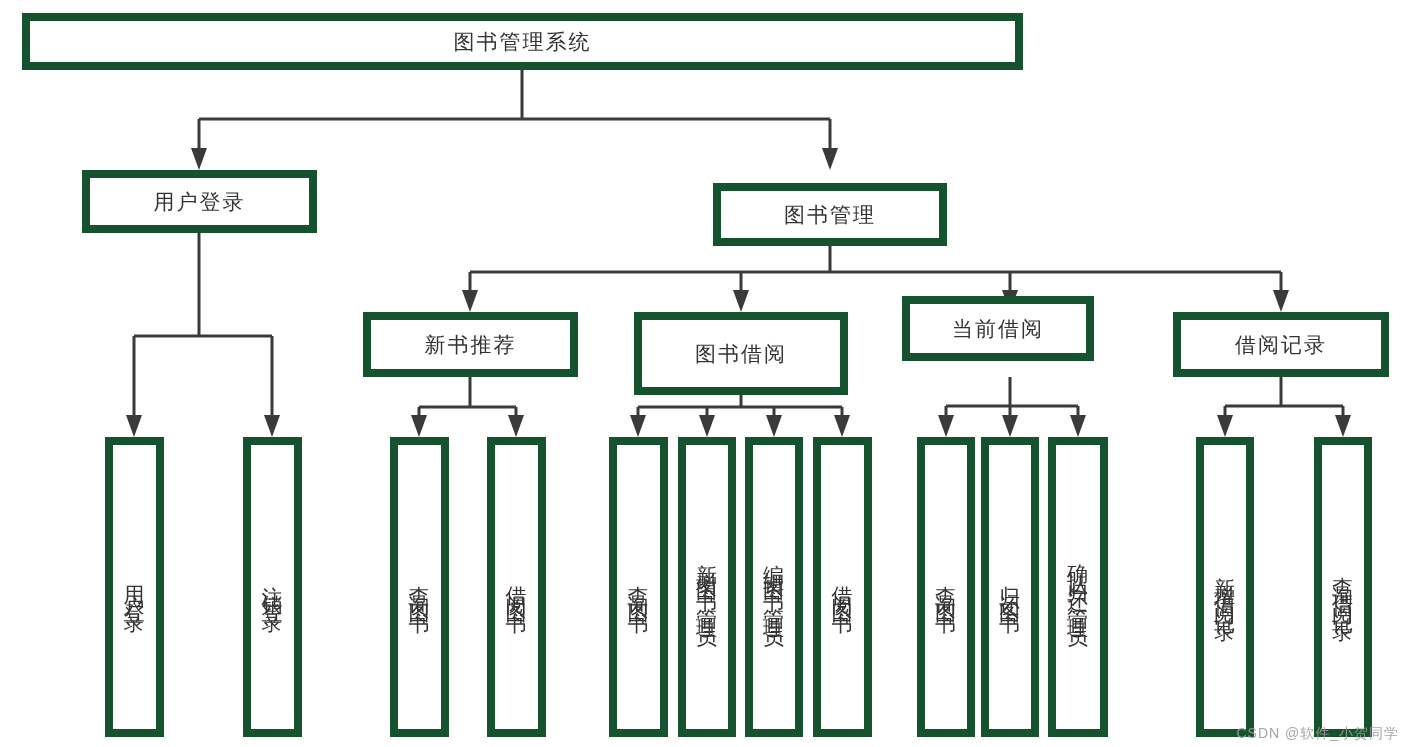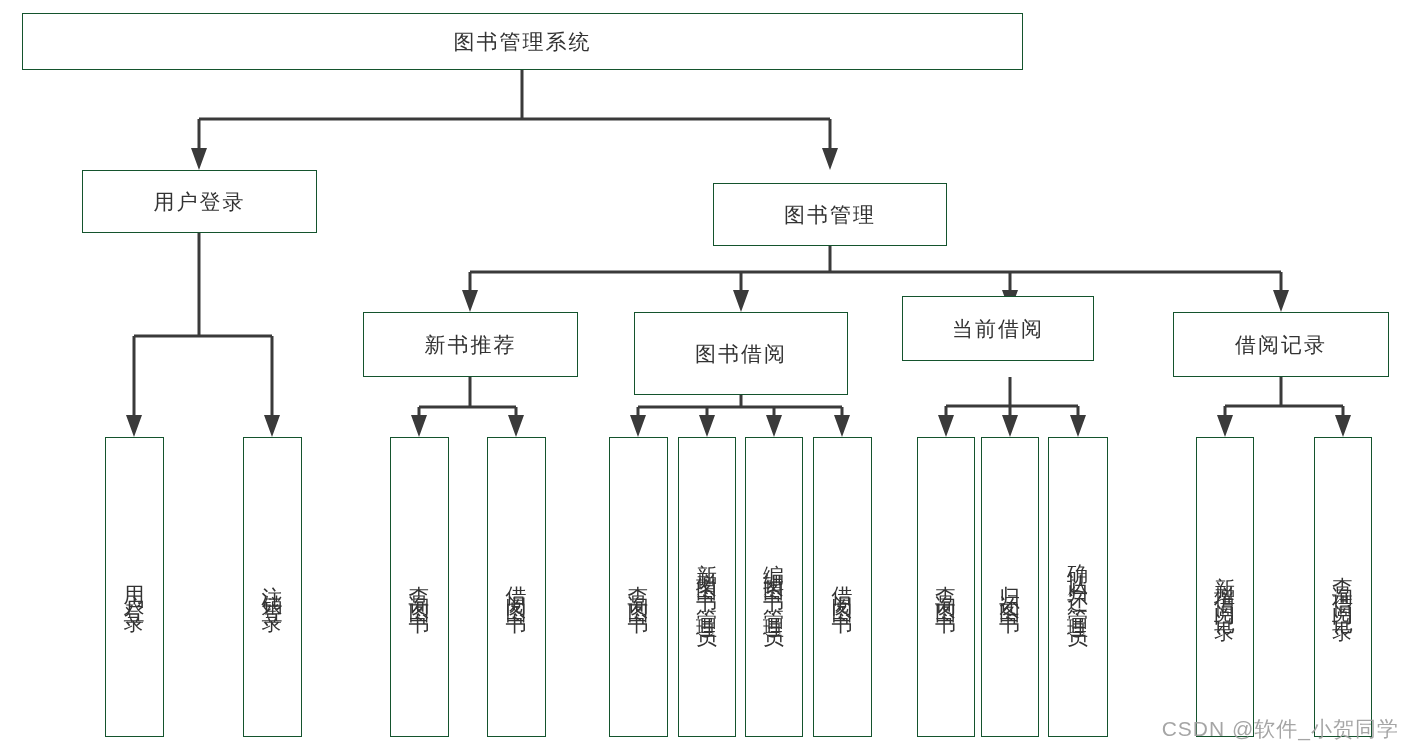--- a/index.html
+++ b/index.html
@@ -13,21 +13,21 @@
     background: #ffffff;
     overflow: hidden;
   }
   .wires {
     position: absolute; left: 0; top: 0; z-index: 1;
   }
   .node {
     position: absolute; z-index: 2;
     box-sizing: border-box;
     background: #ffffff;
-    border: 1px solid #14532d;
+    border: 8px solid #14532d;
     color: #333333;
     font-size: 21px;
     letter-spacing: 2px;
     display: flex;
     align-items: center;
     justify-content: center;
     white-space: nowrap;
   }
   .vnode {
     writing-mode: vertical-rl;
@@ -54,21 +54,21 @@
   .l7  { left: 745px;  top: 437px; width: 58px; height: 300px; }
   .l8  { left: 813px;  top: 437px; width: 59px; height: 300px; }
   .l9  { left: 917px;  top: 437px; width: 58px; height: 300px; }
   .l10 { left: 981px;  top: 437px; width: 58px; height: 300px; }
   .l11 { left: 1048px; top: 437px; width: 60px; height: 300px; }
   .l12 { left: 1196px; top: 437px; width: 58px; height: 300px; }
   .l13 { left: 1314px; top: 437px; width: 58px; height: 300px; }
   .watermark {
     position: absolute; z-index: 3;
     right: 6px; bottom: 4px;
-    font-size: 21px;
+    font-size: 14px;
     color: #9e9e9e;
     opacity: 0.92;
     letter-spacing: 1px;
   }
 </style>
 </head>
 <body>
 
 <div class="canvas">
 

